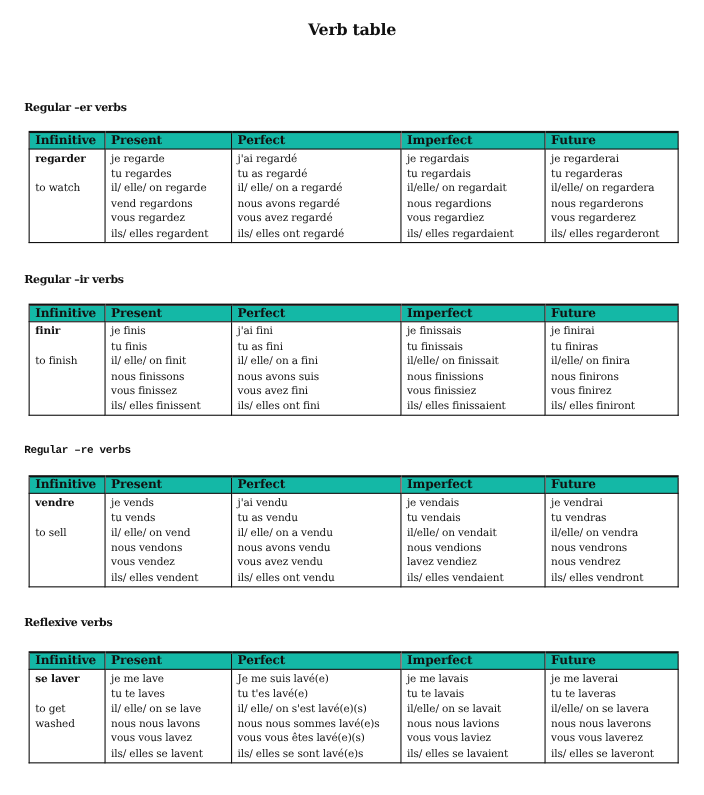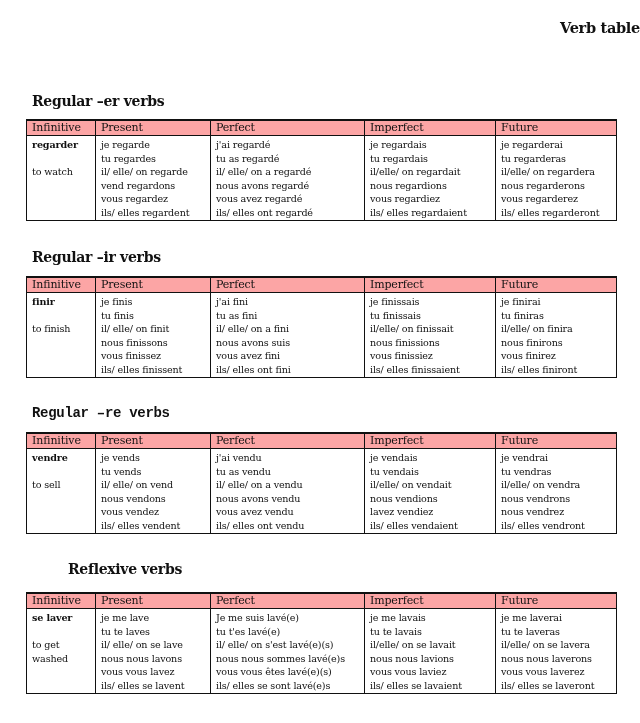--- a/index.html
+++ b/index.html
@@ -1,40 +1,40 @@
 <!DOCTYPE html>
 <html><head>
 <meta charset="utf-8">
 <style>
   html, body { margin: 0; padding: 0; background: #ffffff; }
   body {
     width: 640px; height: 723px; position: relative; overflow: hidden;
     font-family: "DejaVu Serif", serif; color: #111;
   }
   .title {
-    position: absolute; top: 19px; left: 0; width: 640px; text-align: right;
+    position: absolute; top: 19px; left: 0; width: 640px; text-align: center;
     font-family: "DejaVu Serif", serif; font-weight: bold; font-size: 14.5px;
     letter-spacing: -0.3px;
   }
   .section-heading {
-    position: absolute; left: 32px;
-    font-weight: bold; font-size: 14px; letter-spacing: -0.3px;
+    position: absolute; left: 22px;
+    font-weight: bold; font-size: 10px; letter-spacing: -0.3px;
   }
   table.verbs {
     position: absolute; left: 26px; width: 590px;
     border-collapse: collapse; table-layout: fixed;
     font-size: 9.6px; letter-spacing: -0.15px;
   }
   table.verbs th, table.verbs td {
     border-left: 1px solid #111; border-right: 1px solid #111;
     padding: 0 0 0 5px; text-align: left; vertical-align: top;
     white-space: nowrap; overflow: hidden;
   }
   table.verbs thead th {
-    background: #fca5a5; font-weight: normal; font-size: 11px;
+    background: #14b8a6; font-weight: bold; font-size: 11px;
     height: 14px; line-height: 14px;
     border-top: 2px solid #111; border-bottom: 1.5px solid #111;
   }
   table.verbs tbody td {
     border-bottom: 1.5px solid #111;
     padding-top: 2px; padding-bottom: 1px;
   }
   .cell-lines div { height: 13.5px; line-height: 13.5px; }
   .infinitive-word { font-weight: bold; }
   col.c1 { width: 69px; } col.c2 { width: 115px; } col.c3 { width: 154px; }
@@ -221,21 +221,21 @@
           <div>tu vendras</div>
           <div>il/elle/ on vendra</div>
           <div>nous vendrons</div>
           <div>nous vendrez</div>
           <div>ils/ elles vendront</div>
         </td>
   </tr>
     </tbody>
 </table>
 
-<div class="section-heading" style="top:561px;margin-left:36px;">Reflexive verbs</div>
+<div class="section-heading" style="top:561px;">Reflexive verbs</div>
 <table class="verbs" style="top:592px;">
   <colgroup>
       <col class="c1">
       <col class="c2">
       <col class="c3">
       <col class="c4">
       <col class="c5">
     </colgroup>
   <thead>
       <tr>

